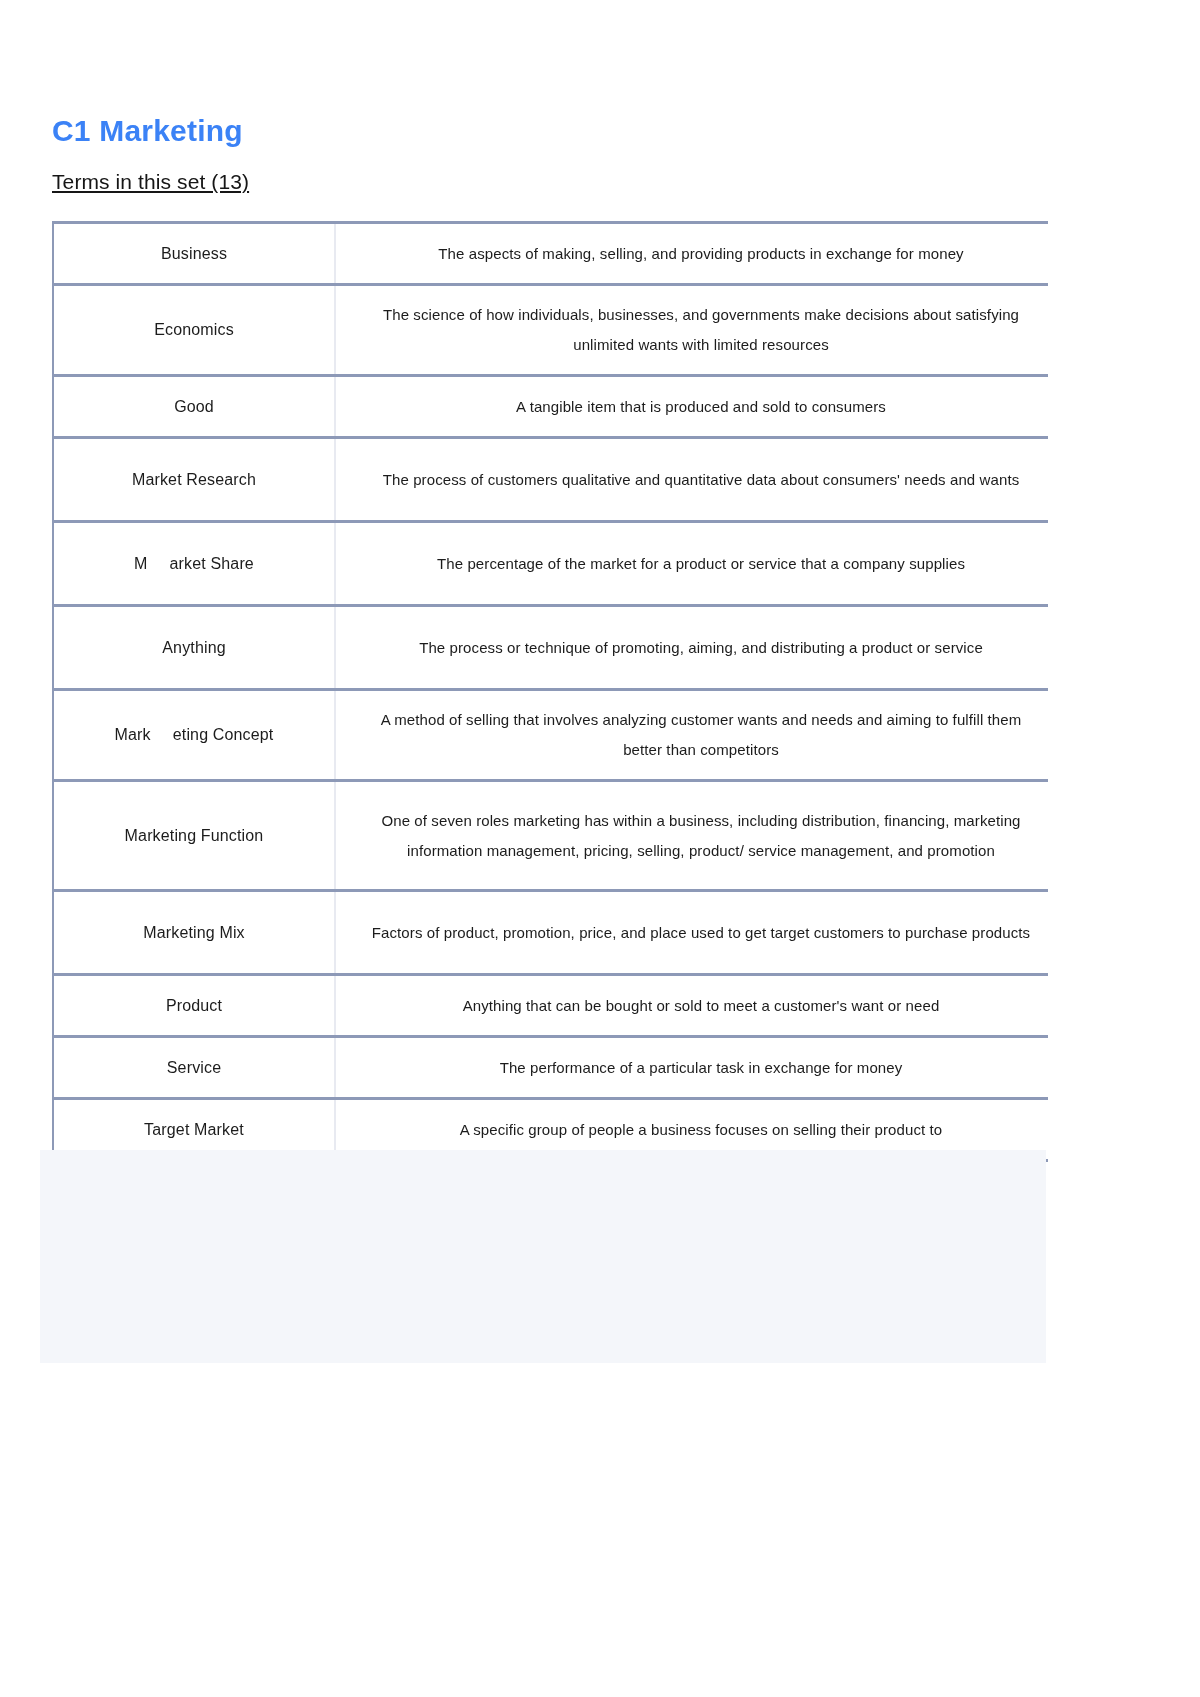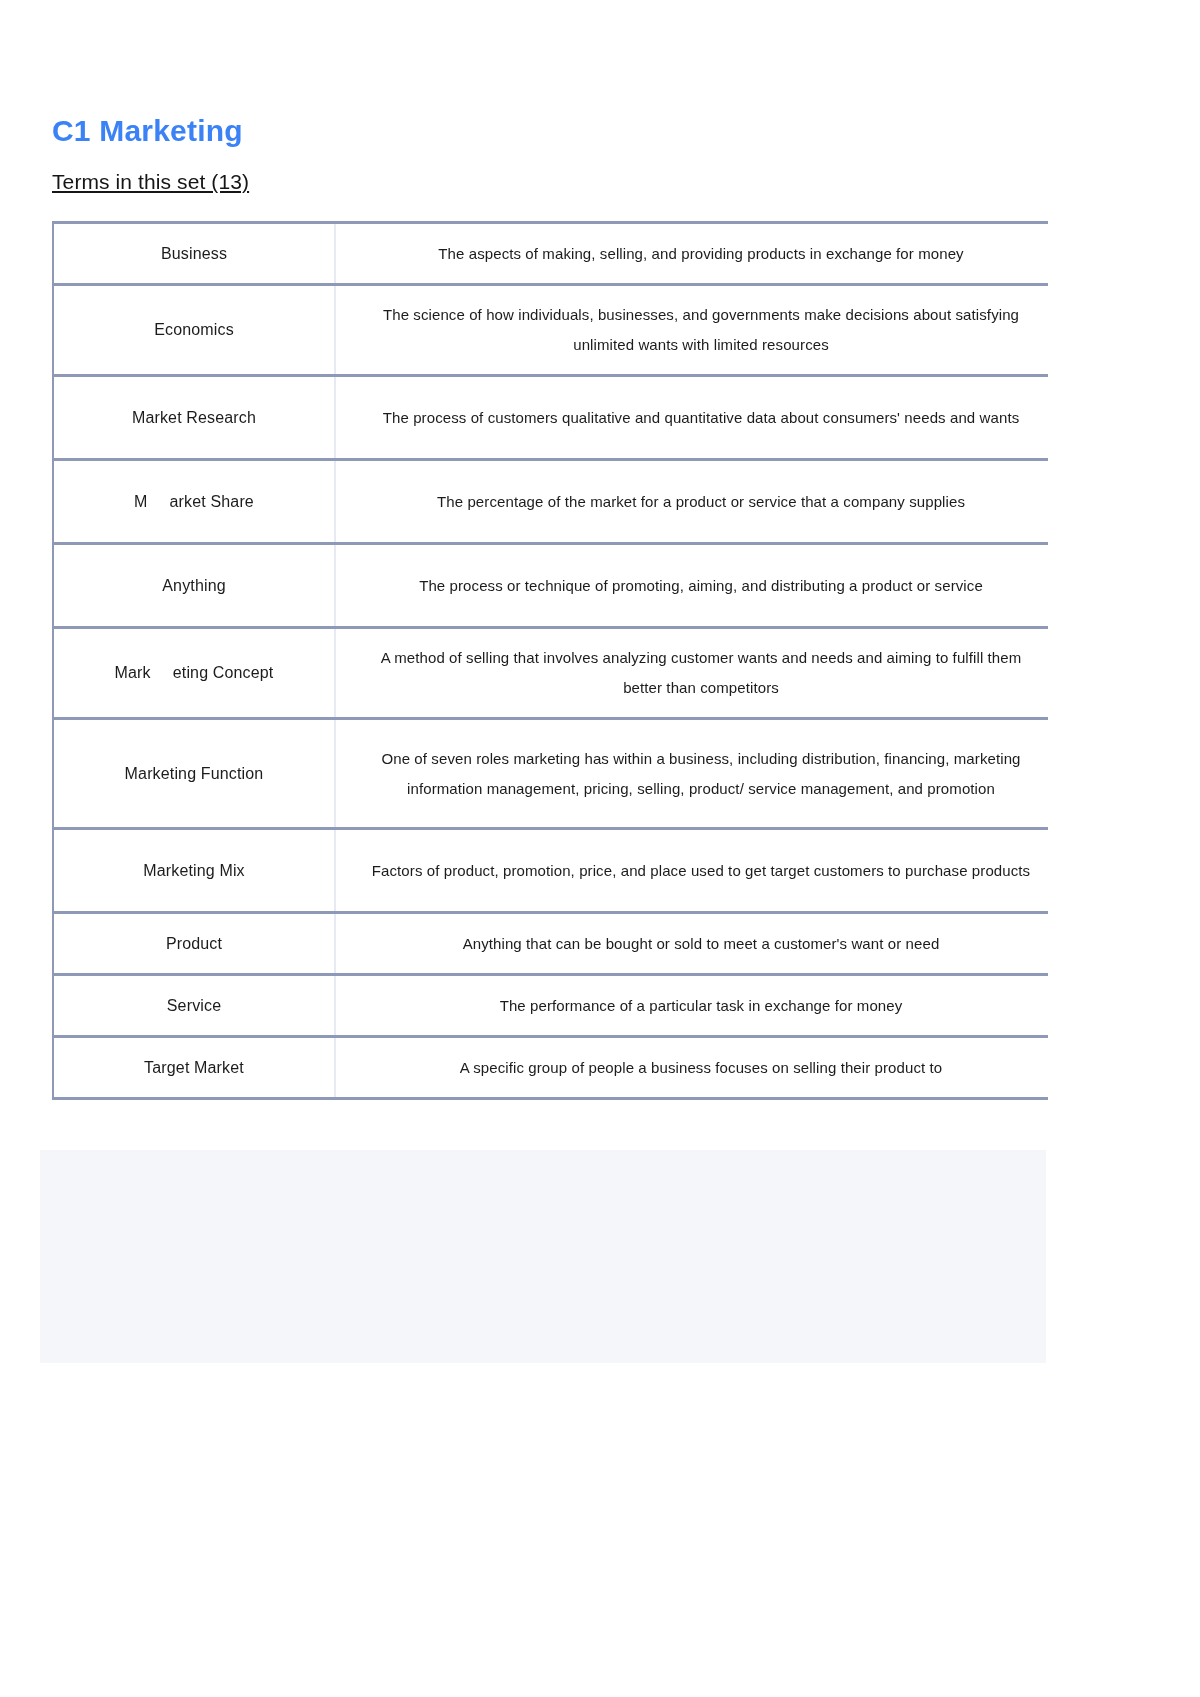--- a/index.html
+++ b/index.html
@@ -124,20 +124,24 @@
         <tr class="r-h1">
           <td class="cell-term"><span>Business</span></td>
           <td class="cell-def">The aspects of making, selling, and providing products in exchange for money</td>
         </tr>
 
         <tr class="r-h2">
           <td class="cell-term"><span>Economics</span></td>
           <td class="cell-def">The science of how individuals, businesses, and governments make decisions about satisfying unlimited wants with limited resources</td>
         </tr>
 
+        <tr class="r-h1">
+          <td class="cell-term"><span>Good</span></td>
+          <td class="cell-def">A tangible item that is produced and sold to consumers</td>
+        </tr>
 
 
         <tr class="r-h2">
           <td class="cell-term"><span>Market Research</span></td>
           <td class="cell-def">The process of customers qualitative and quantitative data about consumers' needs and wants</td>
         </tr>
 
         <tr class="r-h2">
           <td class="cell-term"><span>M</span><span class="gap-wide"></span><span>arket Share</span></td>
           <td class="cell-def">The percentage of the market for a product or service that a company supplies</td>

